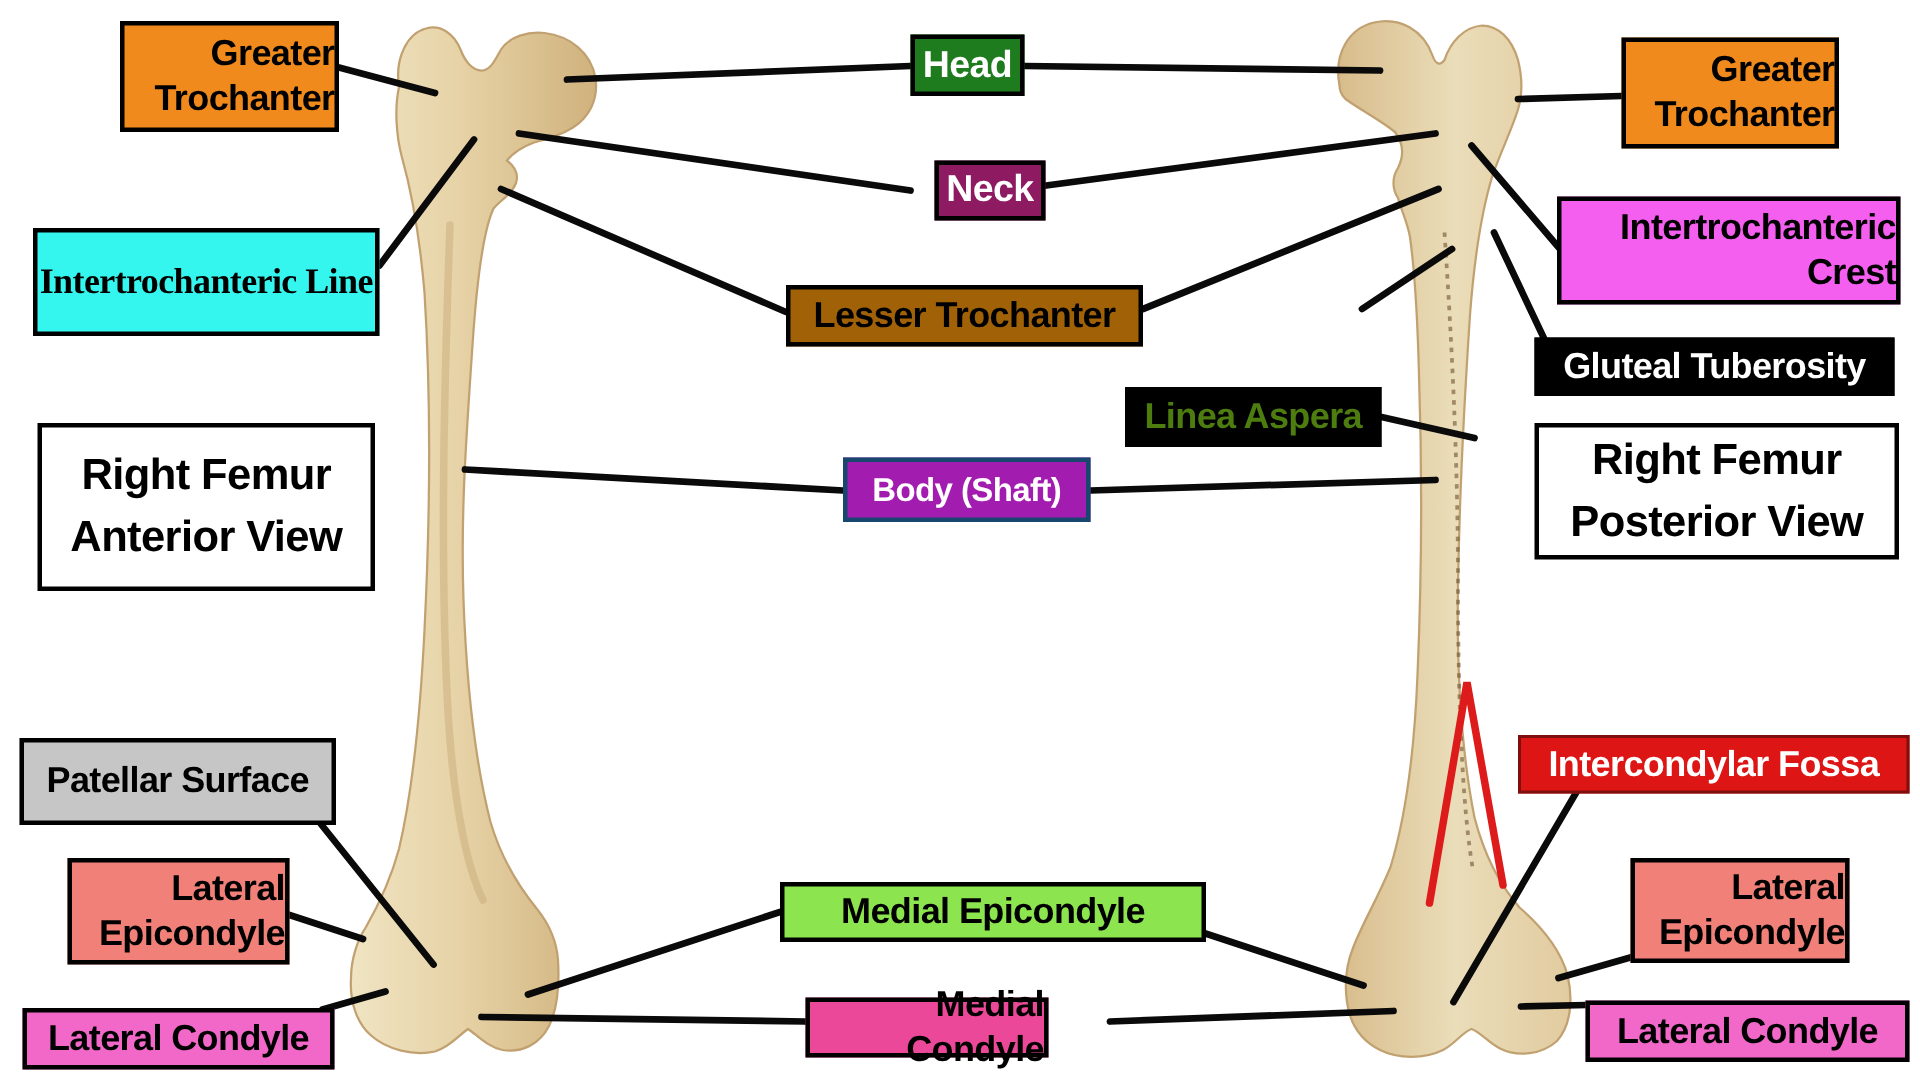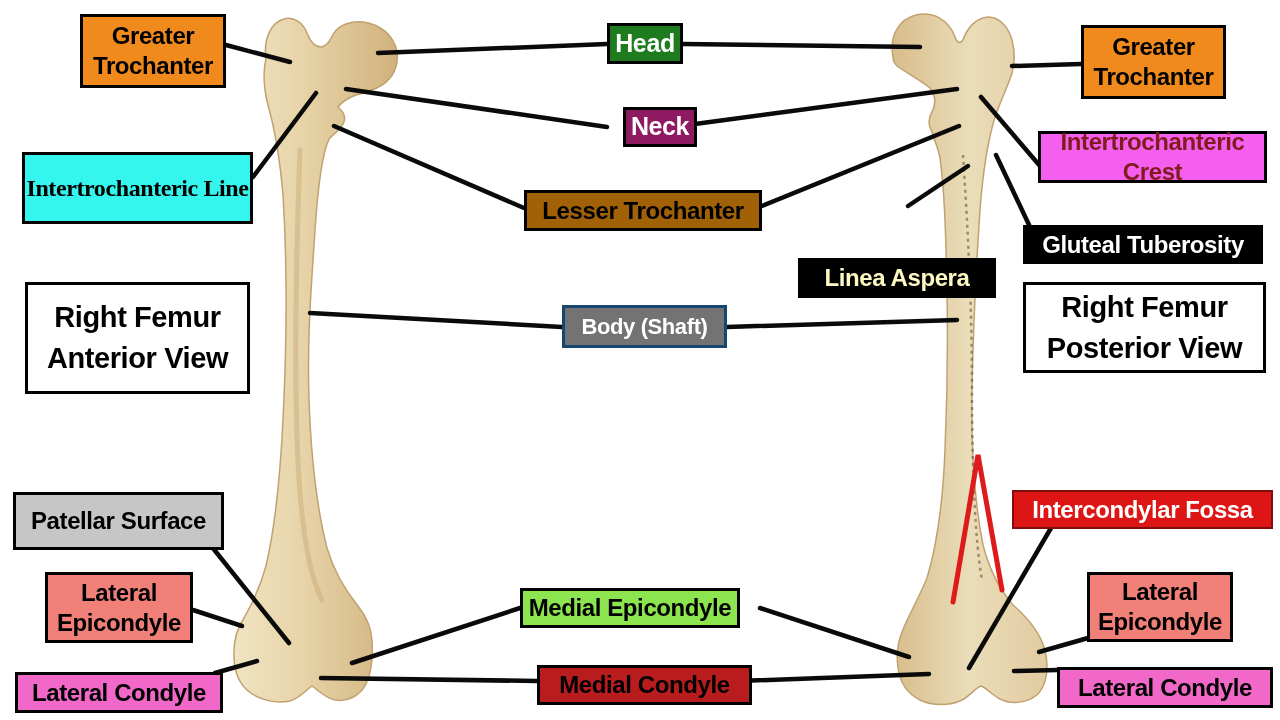--- a/index.html
+++ b/index.html
@@ -1,20 +1,20 @@
 <!DOCTYPE html>
 <html><head>
 <meta charset="utf-8">
 <style>
   html,body{margin:0;padding:0;background:#fff;}
   #stage{position:relative;width:1280px;height:720px;background:#ffffff;overflow:hidden;
          font-family:"Liberation Sans",sans-serif;}
   #scene{position:absolute;left:0;top:0;}
   .lbl{position:absolute;box-sizing:border-box;border:3px solid #000;
-       display:flex;align-items:center;justify-content:center;text-align:center;
+       display:flex;align-items:center;justify-content:center;text-align:right;
        font-weight:bold;font-size:24px;line-height:1.25;letter-spacing:-0.4px;
        color:#000;white-space:pre-line;}
   .title{position:absolute;box-sizing:border-box;border:3px solid #000;background:#fff;
        display:flex;align-items:center;justify-content:center;text-align:center;
        font-weight:bold;font-size:29px;line-height:1.4;letter-spacing:-0.4px;color:#000;}
   .blackbox{border-color:#000;}
   .bluebox{border-color:#17466F;}
   .redbox{border-color:#7F0E0E;border-width:2px;}
 </style>
 </head>
@@ -135,41 +135,41 @@
 
   <div class="lbl" style="left: 607px; top: 107px; width: 74px; height: 40px; font-size: 25px; background: rgb(142, 26, 98); color: rgb(255, 255, 255); margin-left: 16px;">Neck</div>
 
   <div class="lbl" style="left: 22px; top: 152px; width: 231px; height: 72px; background: rgb(53, 246, 238); color: rgb(0, 0, 0); font-family: Liberation Serif, serif;">Intertrochanteric Line</div>
 
   <div class="lbl" style="left: 524px; top: 190px; width: 238px; height: 41px; background: #a16207; color: rgb(0, 0, 0);">Lesser Trochanter</div>
 
 
   <div class="lbl" style="left: 1081px; top: 25px; width: 145px; height: 74px; background: rgb(240, 138, 29); color: rgb(0, 0, 0);">Greater Trochanter</div>
 
-  <div class="lbl" style="left: 1038px; top: 131px; width: 229px; height: 52px; background: rgb(244, 95, 240); color: #7f1d1d;">Intertrochanteric Crest</div>
+  <div class="lbl" style="left: 1038px; top: 131px; width: 229px; height: 72px; background: rgb(244, 95, 240); color: #000000;">Intertrochanteric Crest</div>
 
   <div class="lbl blackbox" style="left: 1023px; top: 225px; width: 240px; height: 39px; background: rgb(0, 0, 0); color: rgb(255, 255, 255);">Gluteal Tuberosity</div>
 
-  <div class="lbl blackbox" style="left: 750px; top: 258px; width: 198px; height: 40px; background: rgb(0, 0, 0); color: #fef9c3; margin-left: 48px;">Linea Aspera</div>
+  <div class="lbl blackbox" style="left: 750px; top: 258px; width: 171px; height: 40px; background: rgb(0, 0, 0); color: #4d7c0f;">Linea Aspera</div>
 
-  <div class="lbl bluebox" style="left: 562px; top: 305px; width: 165px; height: 43px; font-size: 22px; background: #737373; color: rgb(255, 255, 255);">Body (Shaft)</div>
+  <div class="lbl bluebox" style="left: 562px; top: 305px; width: 165px; height: 43px; font-size: 22px; background: #a21caf; color: rgb(255, 255, 255);">Body (Shaft)</div>
 
   <div class="title" style="left:25px;top:282px;width:225px;height:112px;">Right Femur Anterior View</div>
 
   <div class="title" style="left:1023px;top:282px;width:243px;height:91px;">Right Femur Posterior View</div>
 
   <div class="lbl" style="left: 13px; top: 492px; width: 211px; height: 58px; background: rgb(198, 198, 198); color: rgb(0, 0, 0);">Patellar Surface</div>
 
   <div class="lbl" style="left: 45px; top: 572px; width: 148px; height: 71px; background: rgb(240, 128, 120); color: rgb(0, 0, 0);">Lateral Epicondyle</div>
 
   <div class="lbl" style="left: 15px; top: 672px; width: 208px; height: 41px; background: rgb(241, 104, 201); color: rgb(0, 0, 0);">Lateral Condyle</div>
 
-  <div class="lbl" style="left: 520px; top: 588px; width: 220px; height: 40px; background: rgb(140, 228, 78); color: rgb(0, 0, 0);">Medial Epicondyle</div>
+  <div class="lbl" style="left: 520px; top: 588px; width: 284px; height: 40px; background: rgb(140, 228, 78); color: rgb(0, 0, 0);">Medial Epicondyle</div>
 
-  <div class="lbl" style="left: 537px; top: 665px; width: 215px; height: 40px; background: #b91c1c; color: rgb(0, 0, 0);">Medial Condyle</div>
+  <div class="lbl" style="left: 537px; top: 665px; width: 162px; height: 40px; background: #ec4899; color: rgb(0, 0, 0);">Medial Condyle</div>
 
   <div class="lbl redbox" style="left: 1012px; top: 490px; width: 261px; height: 39px; background: rgb(221, 21, 21); color: rgb(255, 255, 255);">Intercondylar Fossa</div>
 
   <div class="lbl" style="left: 1087px; top: 572px; width: 146px; height: 70px; background: rgb(240, 128, 120); color: rgb(0, 0, 0);">Lateral Epicondyle</div>
 
   <div class="lbl" style="left: 1057px; top: 667px; width: 216px; height: 41px; background: rgb(241, 104, 201); color: rgb(0, 0, 0);">Lateral Condyle</div>
 
 </div>
 
 </body></html>

